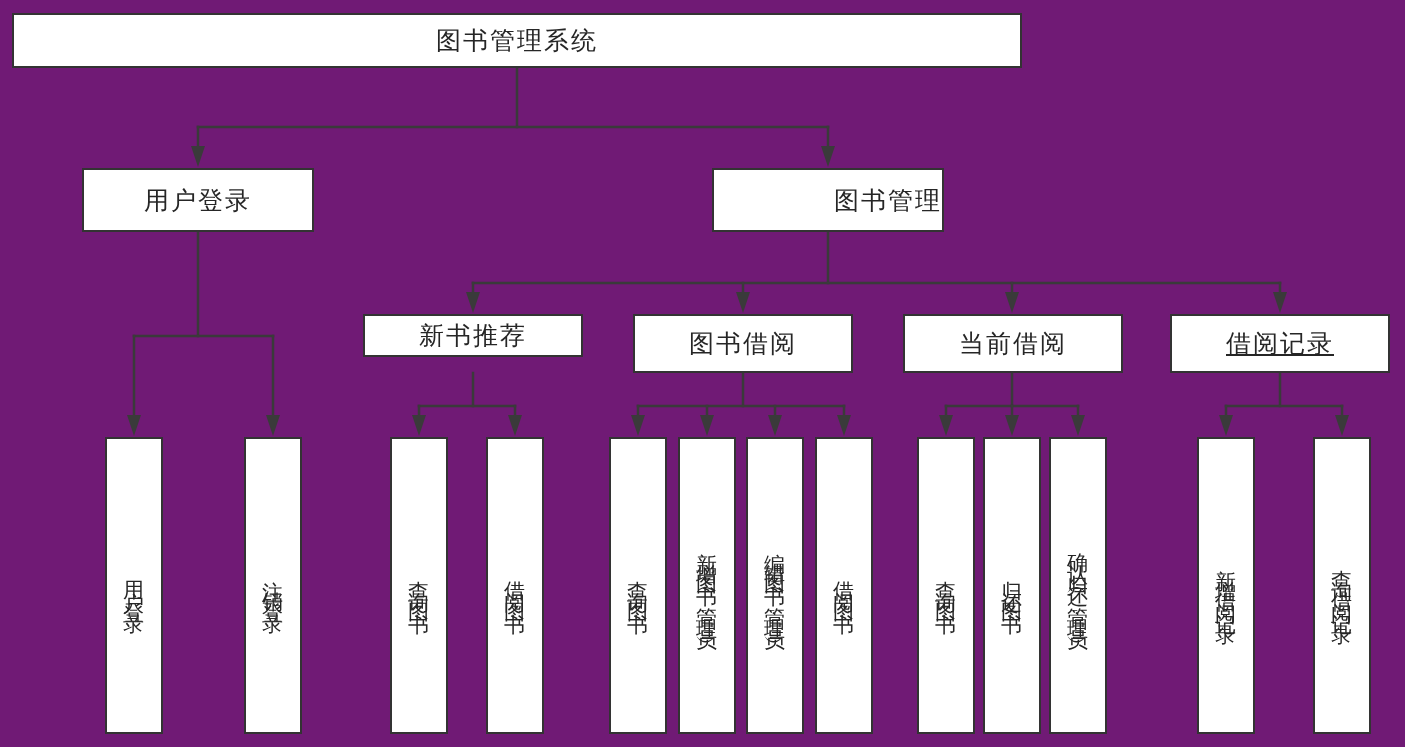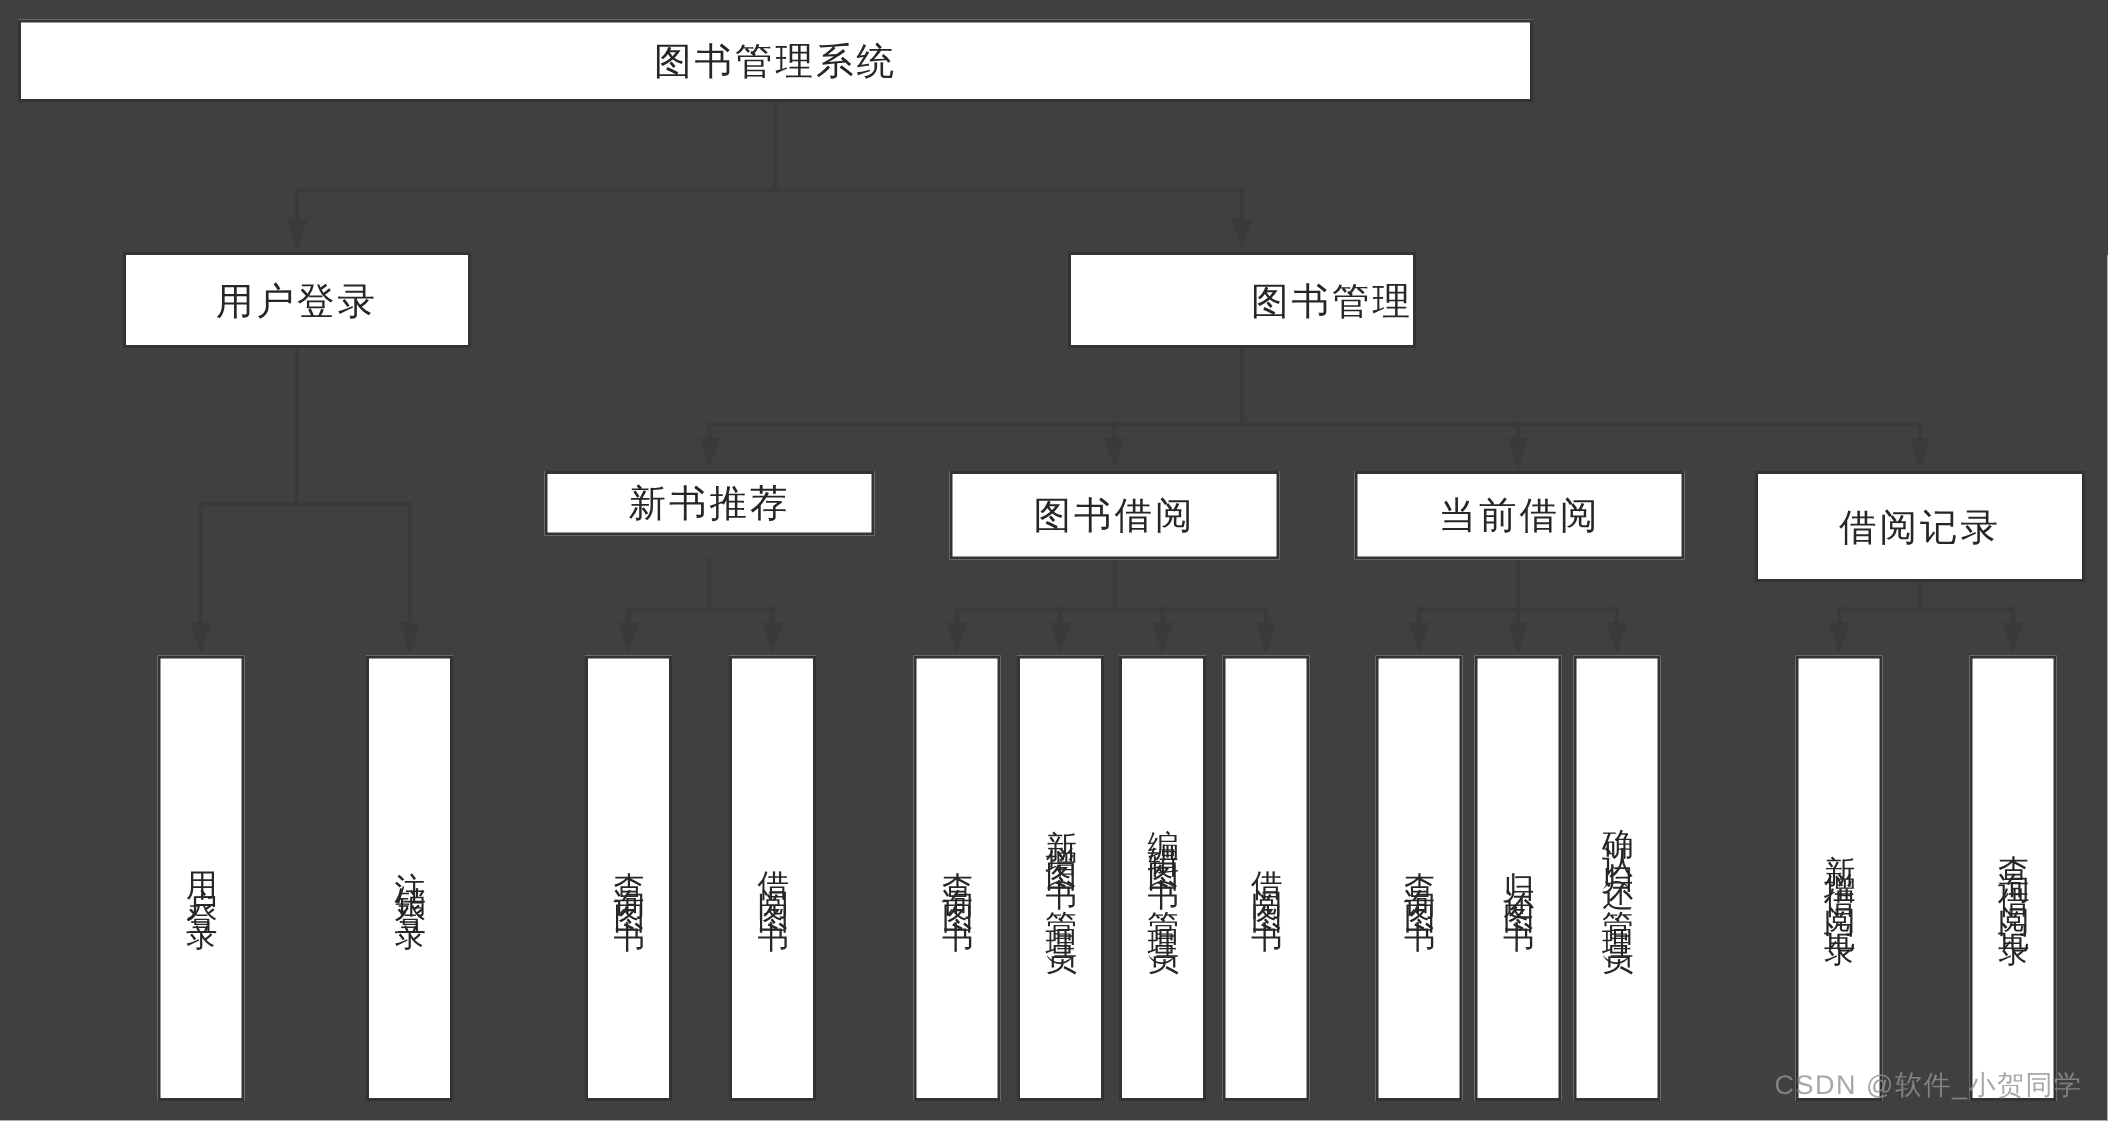--- a/index.html
+++ b/index.html
@@ -1,20 +1,20 @@
 <!DOCTYPE html>
 <html><head>
 <meta charset="utf-8">
 <style>
   html, body { margin: 0; padding: 0; background: #ffffff; }
   #canvas {
     position: relative;
     width: 1405px;
     height: 747px;
-    background: #404040;
+    background: #701a75;
     overflow: hidden;
     font-family: "Liberation Sans", "DejaVu Sans", sans-serif;
   }
   #edges {
     position: absolute;
     left: 0; top: 0;
     width: 1405px; height: 747px;
     z-index: 1;
   }
   #edges line { stroke: #3a3a3a; stroke-width: 2.5; stroke-linecap: square; }
@@ -64,21 +64,21 @@
     z-index: 5;
     white-space: nowrap;
   }
   
   #n-root   { left: 12px;   top: 13px;  width: 1010px; height: 55px; }
   #n-login  { left: 82px;   top: 168px; width: 232px;  height: 64px; }
   #n-mgmt   { left: 712px;  top: 168px; width: 232px;  height: 64px; justify-content: flex-end; }
   #n-rec    { left: 363px;  top: 314px; width: 220px;  height: 43px; }
   #n-borrow { left: 633px;  top: 314px; width: 220px;  height: 59px; }
   #n-cur    { left: 903px;  top: 314px; width: 220px;  height: 59px; }
-  #n-rec2   { left: 1170px; top: 314px; width: 220px;  height: 74px; }
+  #n-rec2   { left: 1170px; top: 314px; width: 220px;  height: 59px; text-decoration: underline; }
   #l1  { left: 105px; }
   #l2  { left: 244px; }
   #l3  { left: 390px; }
   #l4  { left: 486px; }
   #l5  { left: 609px; }
   #l6  { left: 678px; }
   #l7  { left: 746px; }
   #l8  { left: 815px; }
   #l9  { left: 917px; }
   #l10 { left: 983px; }
@@ -224,15 +224,14 @@
   <div class="vbox" id="l11">
     <span class="vtext">确认归还（管理员）</span>
   </div>
   <div class="vbox" id="l12">
     <span class="vtext">新增借阅记录</span>
   </div>
   <div class="vbox" id="l13">
     <span class="vtext">查询借阅记录</span>
   </div>
 
-  <div id="watermark">CSDN @软件_小贺同学</div>
 
 </div>
 
 </body></html>

